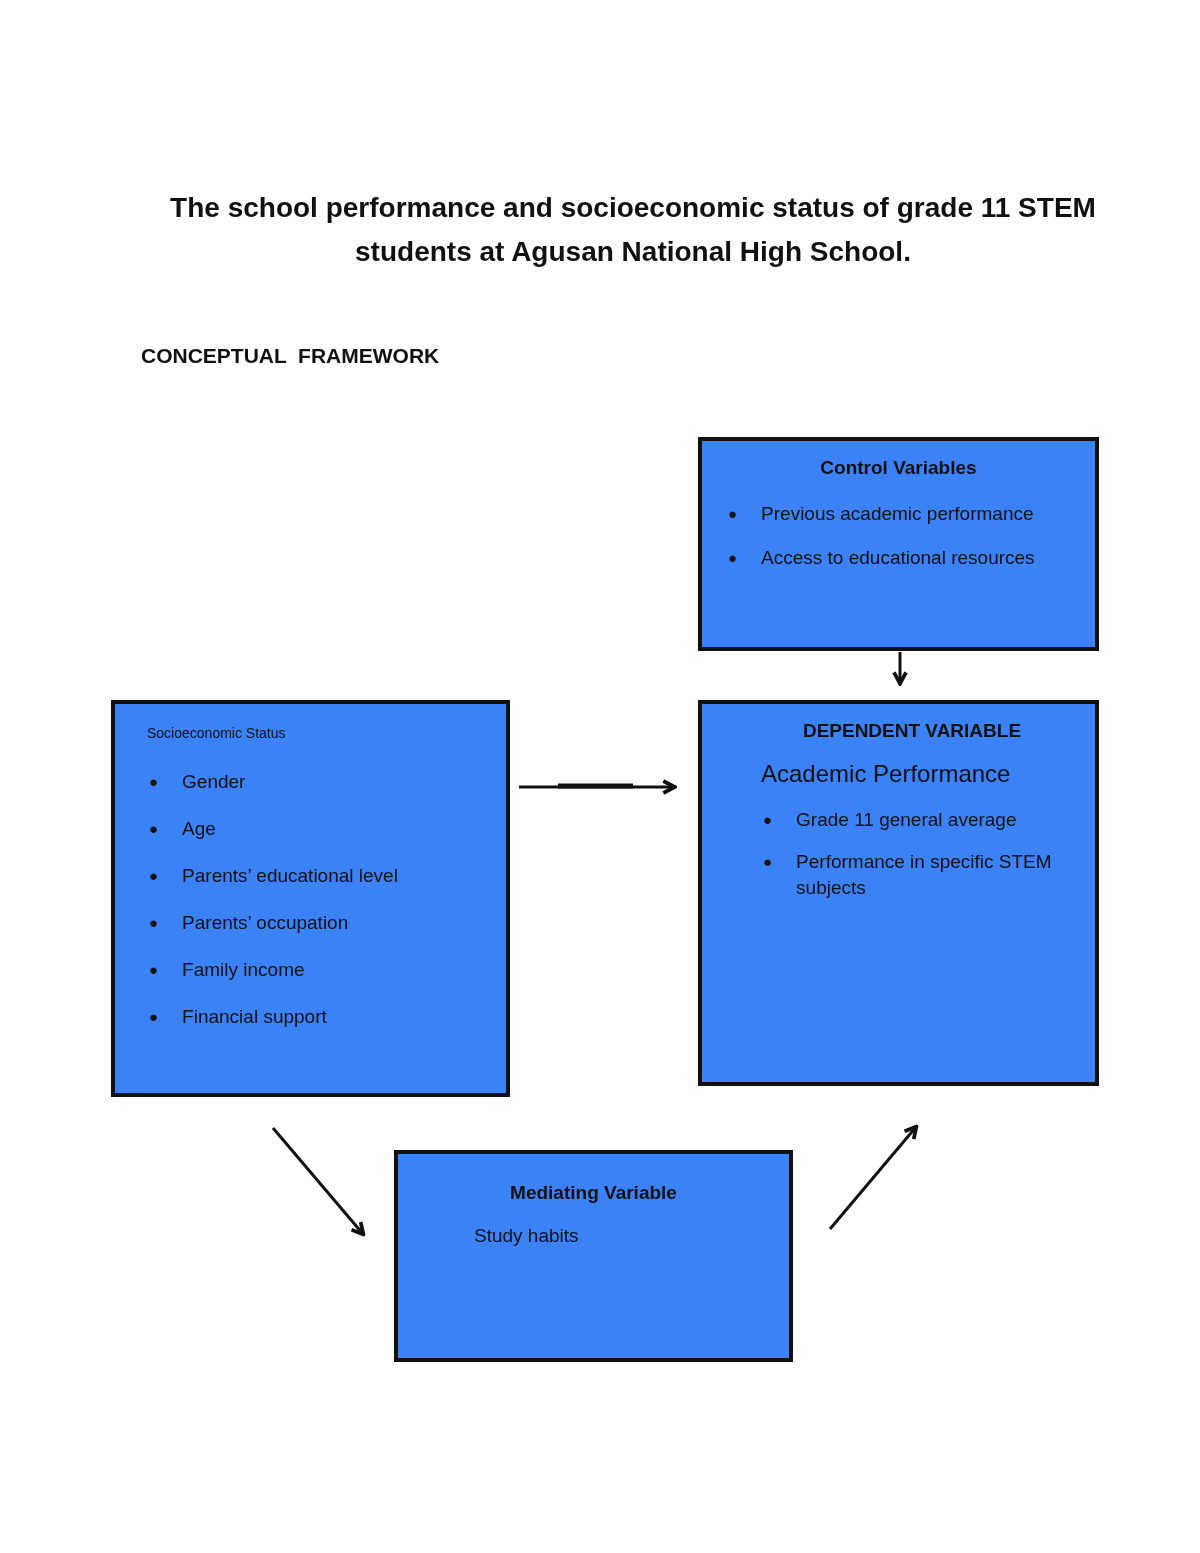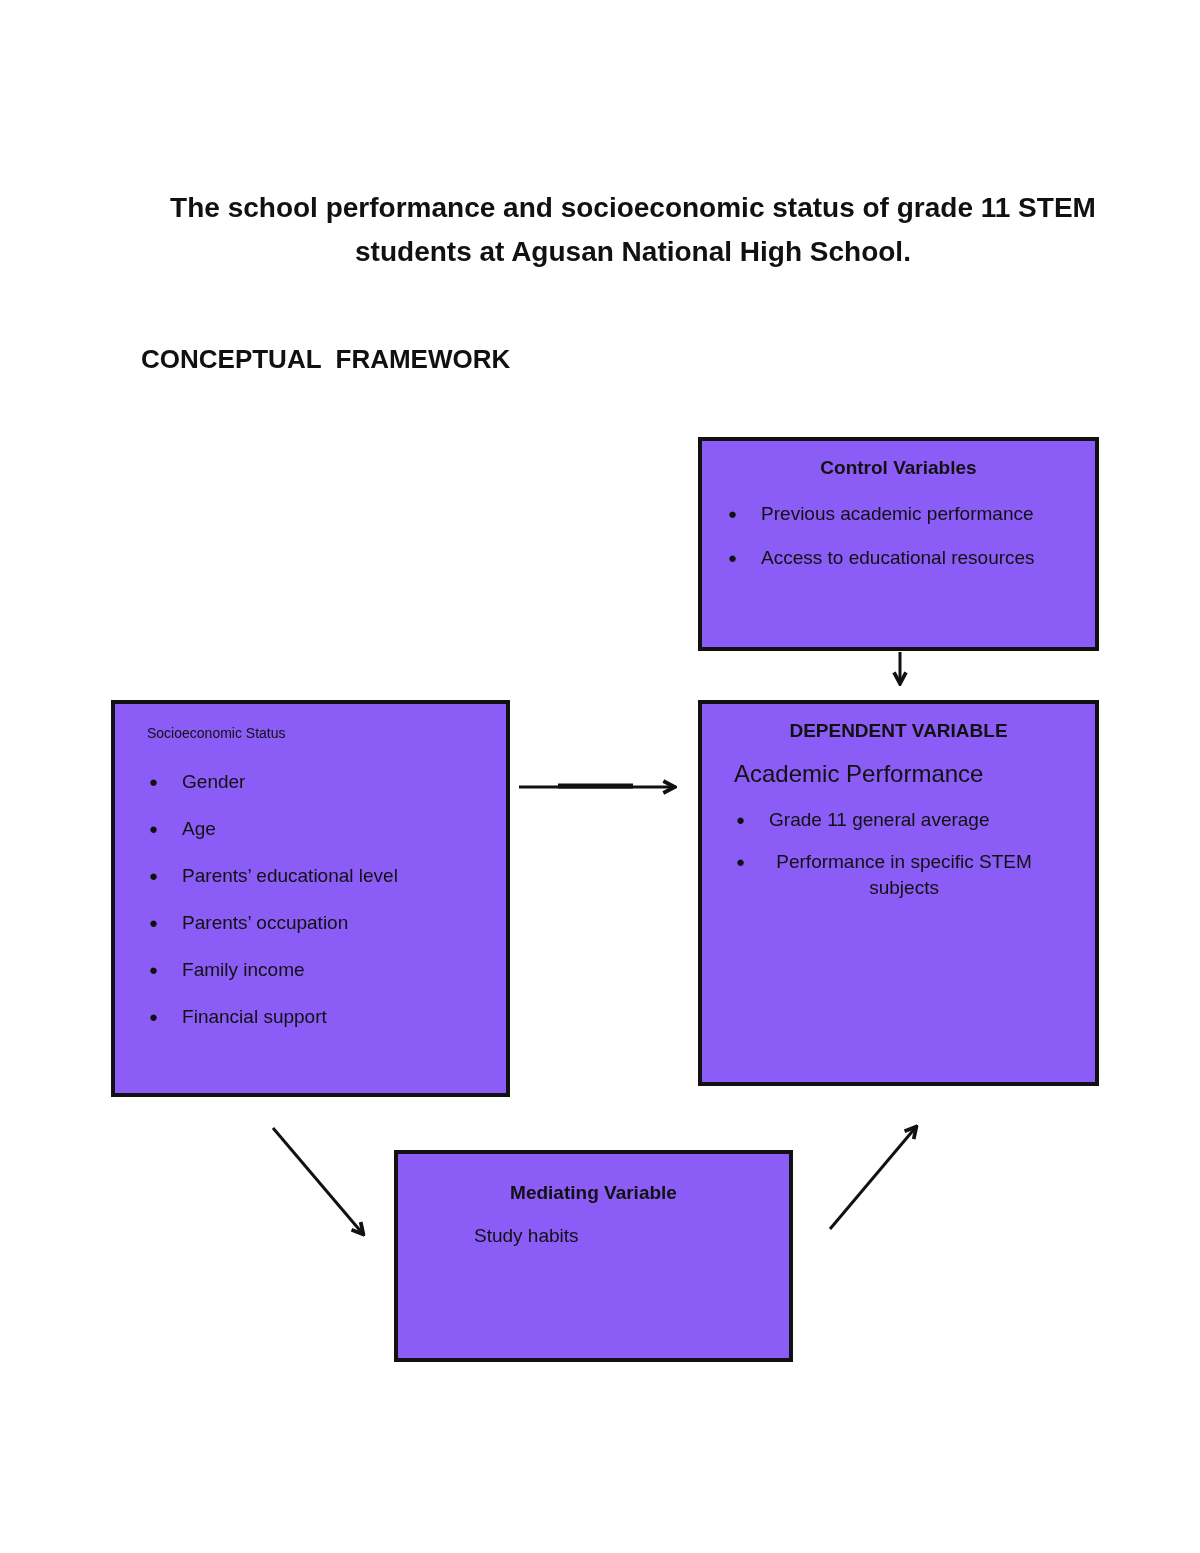--- a/index.html
+++ b/index.html
@@ -23,33 +23,33 @@
     text-align: center;
     font-size: 28px;
     font-weight: bold;
     line-height: 44px;
     margin-left: 21px;
   }
   .section-heading {
     position: absolute;
     top: 344px;
     left: 141px;
-    font-size: 26px;
+    font-size: 21px;
     font-weight: bold;
     white-space: pre;
   }
   .box {
     position: absolute;
     border: 4px solid #111111;
     box-sizing: border-box;
-    background: #8b5cf6;
+    background: #3b82f6;
   }
   .box-control    { left: 698px; top: 437px;  width: 401px; height: 214px; }
   .box-independent{ left: 111px; top: 700px;  width: 399px; height: 397px; }
-  .box-dependent  { left: 698px; top: 700px;  width: 401px; height: 386px; }
+  .box-dependent  { left: 698px; top: 700px;  width: 401px; height: 386px; padding-left: 27px; }
   .box-mediating  { left: 394px; top: 1150px; width: 399px; height: 212px; }
 
   .box-header {
     text-align: center;
     font-weight: bold;
     font-size: 19px;
     line-height: 26px;
     margin-top: 14px;
   }
   .box-mediating .box-header { margin-top: 26px; }
@@ -85,21 +85,20 @@
   .box-dependent .bullet-item + .bullet-item  { margin-top: 16px; }
 
   .bullet {
     font-size: 15px;
     line-height: 26px;
     flex: 0 0 auto;
   }
   .item-text {
     font-size: 19px;
     line-height: 26px;
-    text-align: center;
   }
   .box-dependent .item-text { max-width: 270px; }
 
   .arrow-layer {
     position: absolute;
     left: 0;
     top: 0;
     width: 1200px;
     height: 1553px;
     pointer-events: none;

